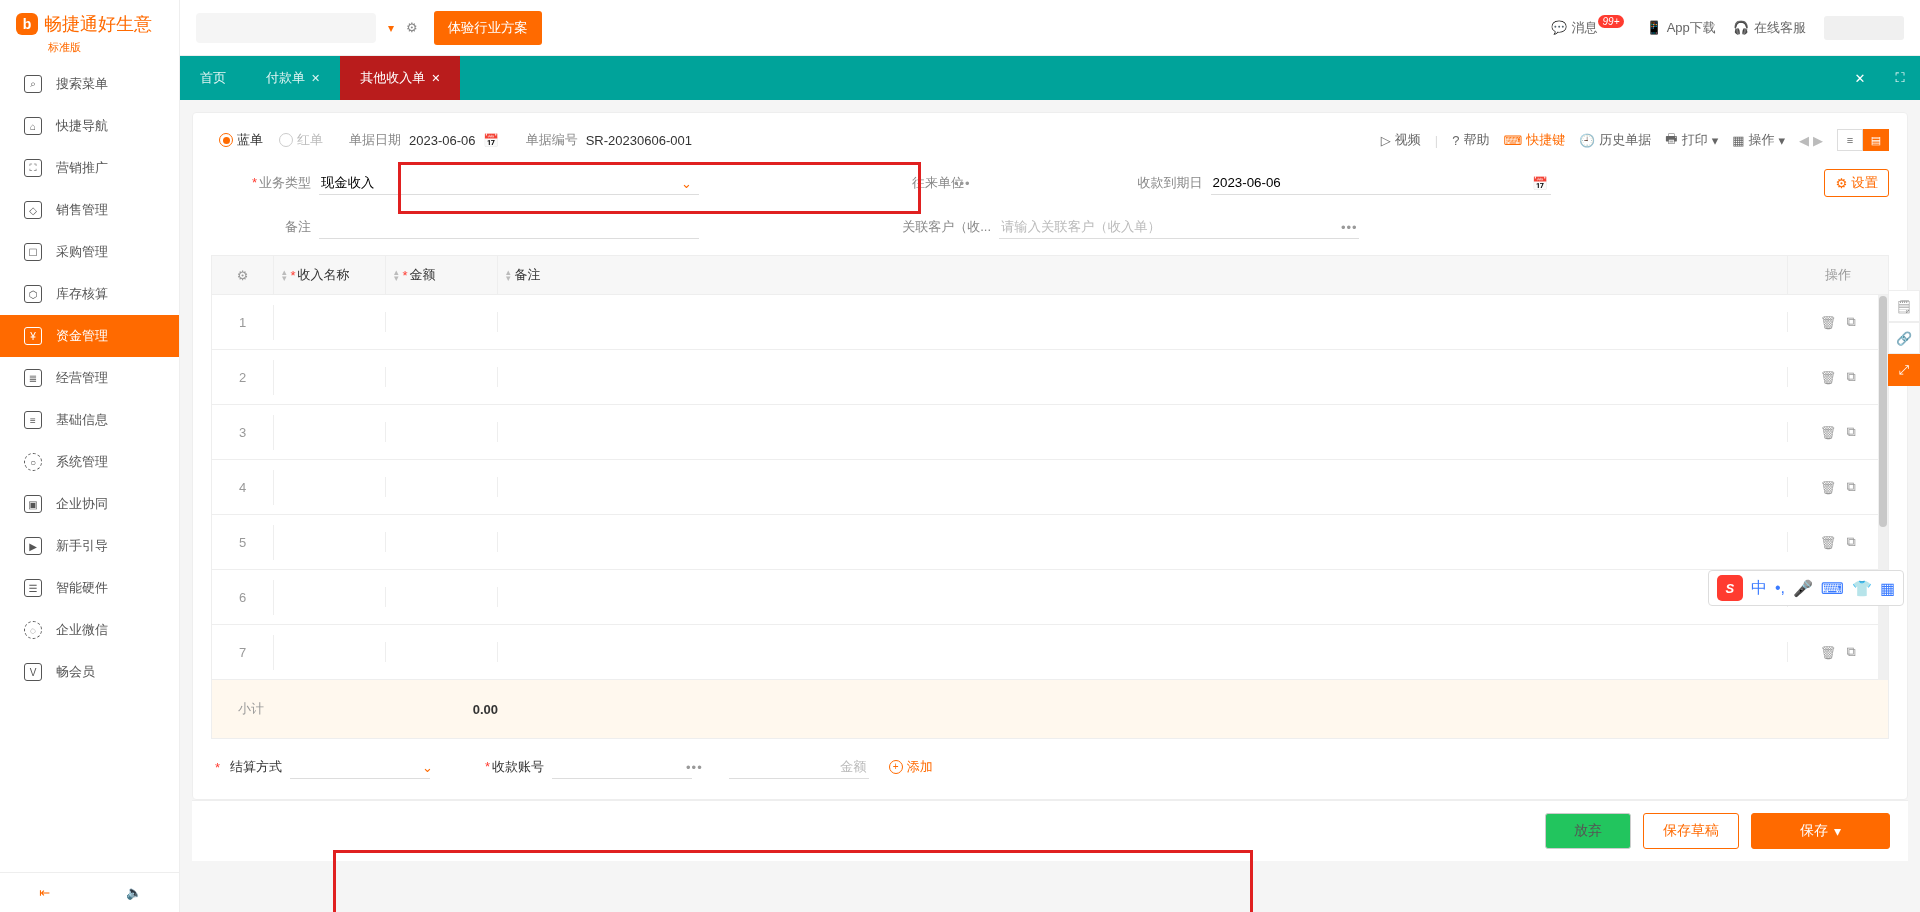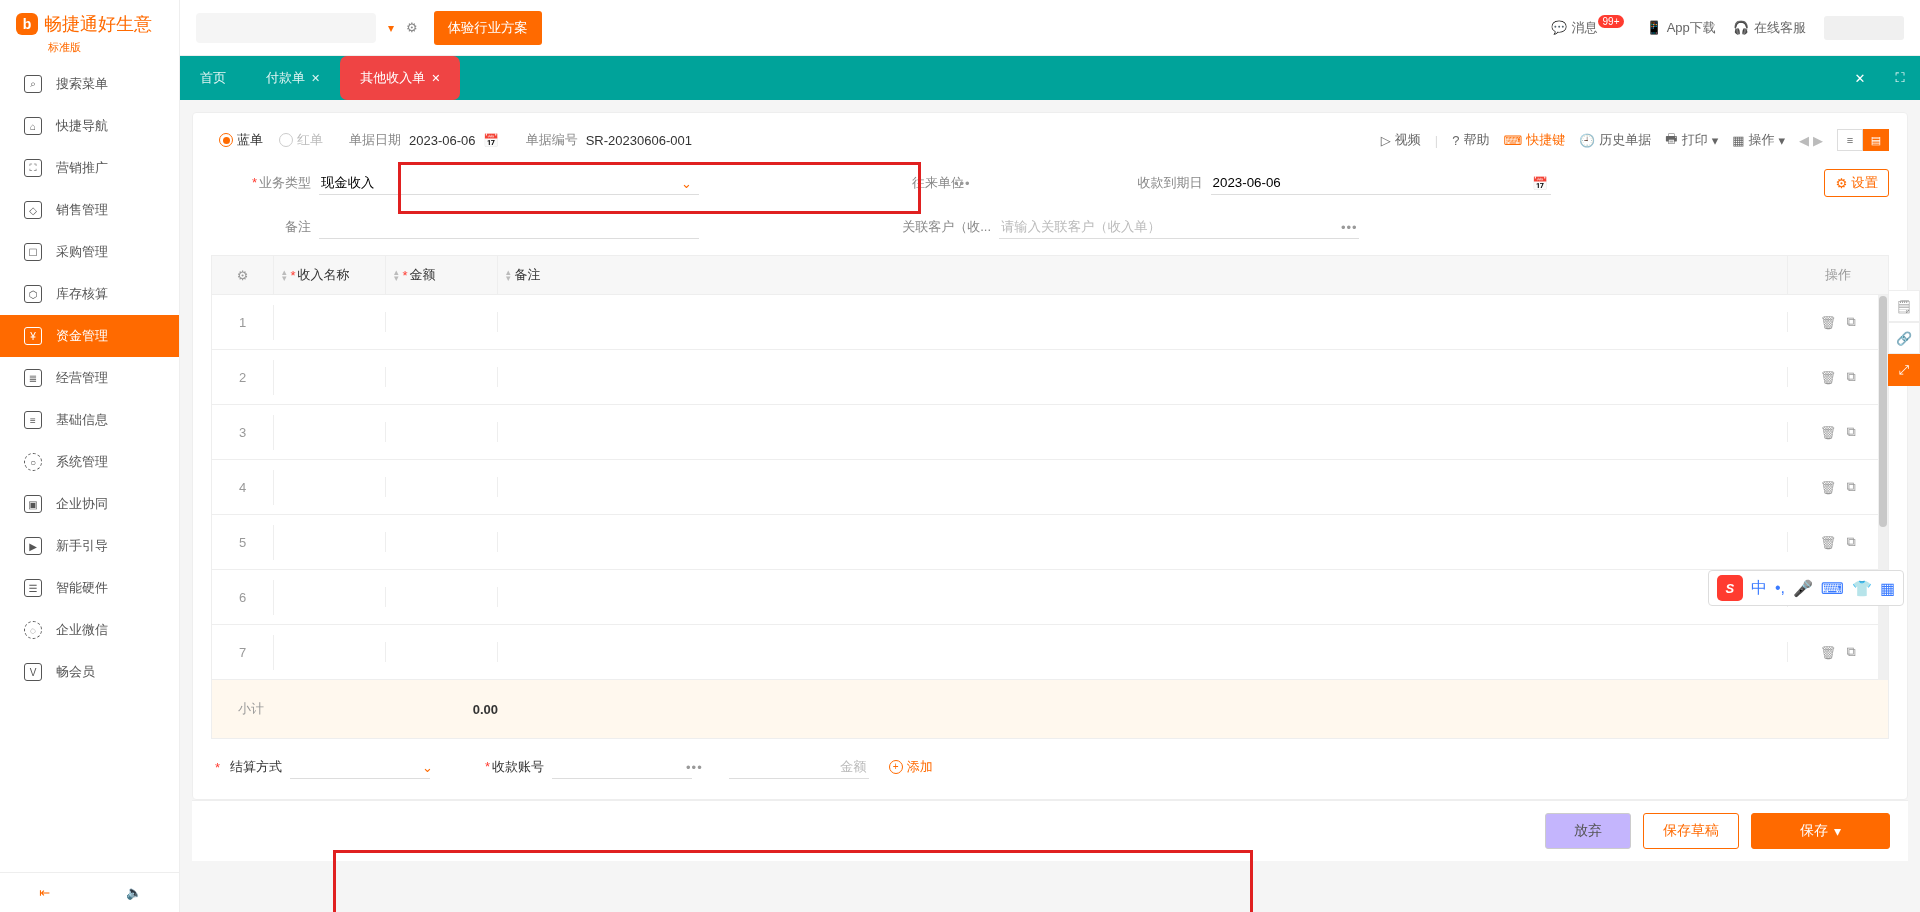--- a/index.html
+++ b/index.html
@@ -23,27 +23,27 @@
 .main { flex: 1; display: flex; flex-direction: column; background: #f5f5f5; }
 
 
 .topbar { height: 56px; background: #fff; display: flex; align-items: center; padding: 0 16px; border-bottom: 1px solid #eee; }
 .tenant { background: #f5f5f5; border-radius: 4px; padding: 6px 40px 6px 12px; color: #999; min-width: 180px; height: 30px; }
 .chevron-down { color: #ff6a00; margin: 0 12px; font-size: 12px; }
 .gear { color: #888; margin-right: 16px; cursor: pointer; }
 .orange-btn { background: #ff6a00; color: #fff; border: none; padding: 8px 14px; border-radius: 3px; cursor: pointer; }
 .topbar-right { margin-left: auto; display: flex; align-items: center; gap: 18px; color: #666; }
 .topbar-right-item { display: flex; align-items: center; gap: 4px; cursor: pointer; }
-.badge { background: #ff3b30; color: #fff; font-size: 10px; border-radius: 8px; padding: 1px 5px; position: relative; top: -6px; left: -4px; }
+.badge { background: #ff3b30; color: #fff; font-size: 10px; border-radius: 8px; padding: 1px 5px; position: relative; top: -6px; left: -4px; font-style: italic; }
 .avatar-ph { width: 80px; height: 24px; background: #f0f0f0; border-radius: 3px; }
 
 
 .tabs { background: #00a39a; display: flex; align-items: center; height: 44px; }
 .tab { padding: 0 20px; height: 100%; display: flex; align-items: center; color: #e0f5f3; cursor: pointer; }
-.tab.active { background: #ef4444; color: #fff; border-radius: 7px; }
+.tab.active { background: #b91c1c; color: #fff; }
 .tab-close { margin-left: 6px; font-size: 11px; }
 .tabs-right { margin-left: auto; display: flex; }
 .tabs-right-btn { width: 40px; height: 44px; display: flex; align-items: center; justify-content: center; color: #fff; cursor: pointer; }
 
 
 .content { flex: 1; padding: 12px; overflow: auto; position: relative; }
 .card { background: #fff; border: 1px solid #eee; border-radius: 4px; padding: 16px 18px; position: relative; }
 
 
 .toolbar { display: flex; align-items: center; margin-bottom: 18px; flex-wrap: wrap; gap: 6px; }
@@ -96,21 +96,21 @@
 
 
 .settle { display: flex; align-items: center; gap: 8px; padding: 16px 4px 4px; }
 .settle-input { border: none; border-bottom: 1px solid #ddd; width: 140px; padding: 4px 2px; background: transparent; }
 .add-link { color: #ff6a00; display: flex; align-items: center; gap: 4px; cursor: pointer; margin-left: 12px; }
 .plus-circle { width: 14px; height: 14px; border: 1.5px solid #ff6a00; border-radius: 50%; display: inline-flex; align-items: center; justify-content: center; font-size: 10px; line-height: 1; }
 
 
 .footer { display: flex; justify-content: flex-end; gap: 12px; padding: 12px 18px; background: #fff; border-top: 1px solid #eee; }
 .btn { padding: 8px 28px; border-radius: 3px; cursor: pointer; font-size: 14px; }
-.btn-plain { background: #c4b5fd; border: 1px solid #ccc; color: #555; }
+.btn-plain { background: #22c55e; border: 1px solid #ccc; color: #555; }
 .btn-outline { background: #fff; border: 1px solid #ff6a00; color: #ff6a00; padding: 8px 19px; }
 .btn-primary { background: #ff6a00; border: 1px solid #ff6a00; color: #fff; padding: 8px 48px; display: flex; align-items: center; gap: 6px; }
 
 
 .float-right { position: fixed; right: 0; top: 290px; display: flex; flex-direction: column; }
 .float-btn { width: 32px; height: 32px; background: #fff; border: 1px solid #eee; display: flex; align-items: center; justify-content: center; color: #888; cursor: pointer; }
 .float-btn.orange { background: #ff6a00; color: #fff; border-color: #ff6a00; }
 
 
 .ime { position: fixed; right: 16px; top: 570px; display: flex; align-items: center; gap: 8px; background: #fff; padding: 4px 8px; border: 1px solid #ddd; border-radius: 4px; }

